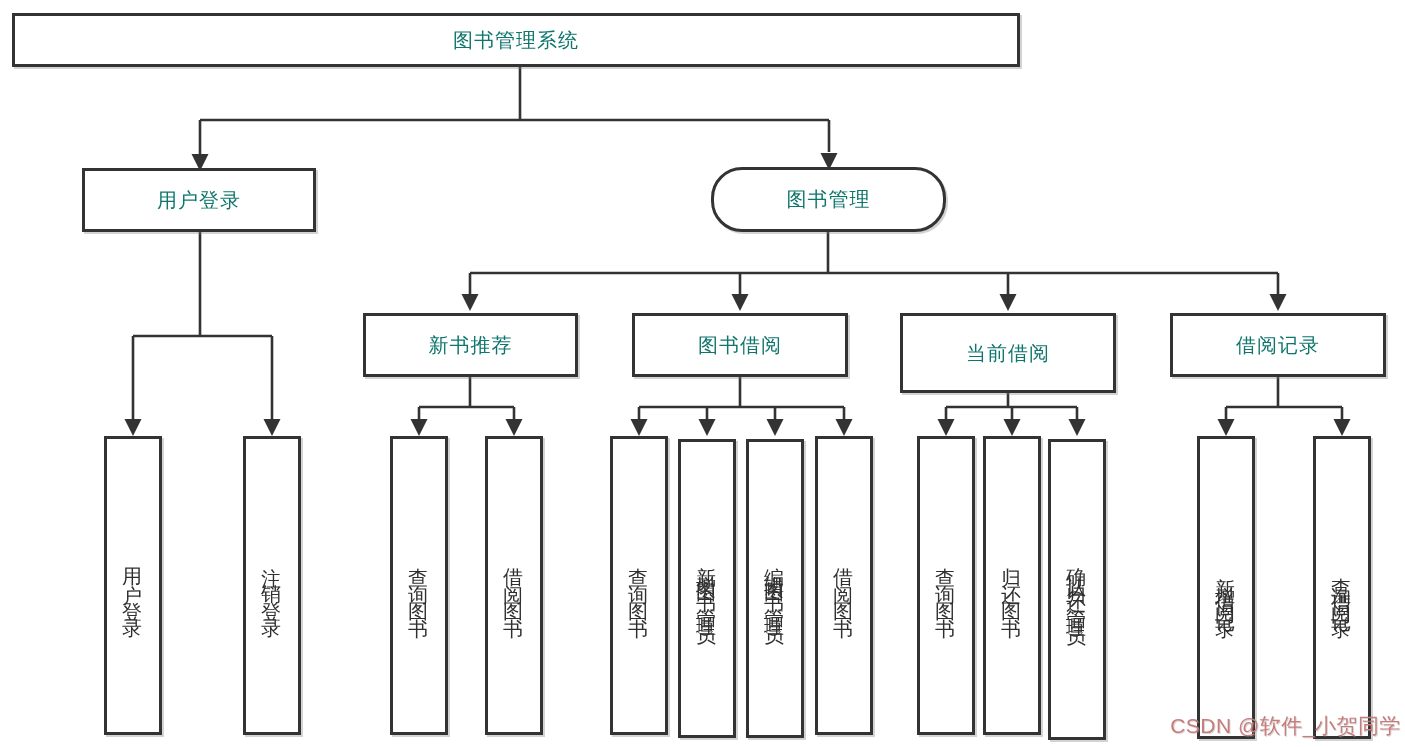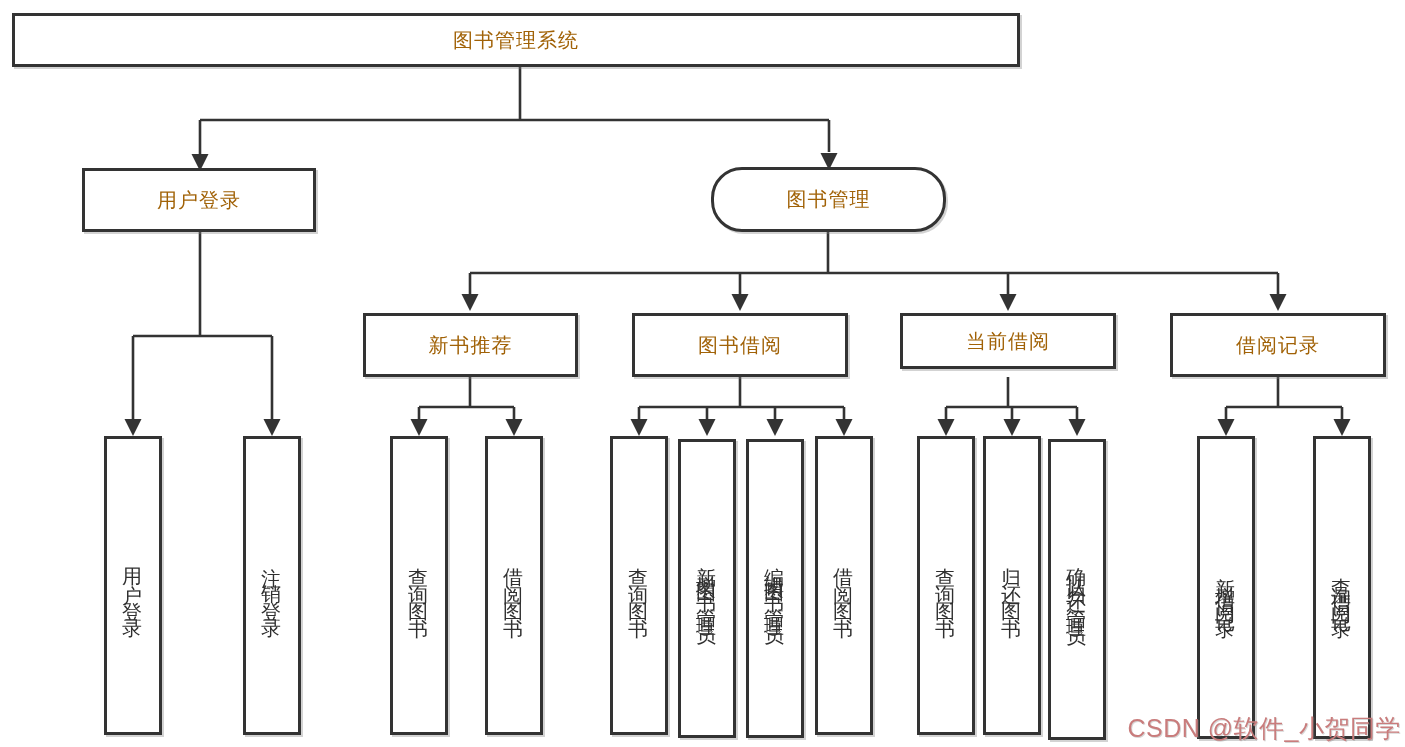--- a/index.html
+++ b/index.html
@@ -26,21 +26,21 @@
     position: absolute;
     box-sizing: border-box;
     background: #ffffff;
     border: 3px solid #333333;
     box-shadow: 2px 2px 0 rgba(130,130,130,0.35);
     display: flex;
     align-items: center;
     justify-content: center;
     font-size: 20px;
     letter-spacing: 1px;
-    color: #a16207;
+    color: #0f766e;
     z-index: 2;
   }
   .leaf {
     position: absolute;
     box-sizing: border-box;
     background: #ffffff;
     border: 3px solid #333333;
     box-shadow: 2px 2px 0 rgba(130,130,130,0.35);
     display: flex;
     align-items: center;
@@ -55,21 +55,21 @@
     color: #2f2f2f;
     white-space: nowrap;
   }
   .leaf .vtext.dense {
     letter-spacing: 0.42em;
   }
   #watermark {
     position: absolute;
     top: 712px;
     right: 4px;
-    font-size: 25px;
+    font-size: 21px;
     color: rgba(201, 124, 124, 0.9);
     text-shadow: 1px 1px 0 rgba(140,140,140,0.35);
     z-index: 3;
     letter-spacing: 0.5px;
   }
 </style>
 </head>
 <body>
 
 <div id="stage">
@@ -124,21 +124,21 @@
   <div class="node" style="left:711px; top:167px; width:235px; height:65px;border-radius:31px;">
     <span>图书管理</span>
   </div>
 
   <div class="node" style="left:363px; top:313px; width:215px; height:64px;text-align:right;">
     <span>新书推荐</span>
   </div>
   <div class="node" style="left:632px; top:313px; width:216px; height:64px;">
     <span>图书借阅</span>
   </div>
-  <div class="node" style="left:900px; top:313px; width:216px; height:56px;">
+  <div class="node" style="left:900px; top:313px; width:216px; height:80px;">
     <span>当前借阅</span>
   </div>
   <div class="node" style="left:1170px; top:313px; width:216px; height:64px;">
     <span>借阅记录</span>
   </div>
 
   <div class="leaf" style="left:104px; top:436px; width:58px; height:299px;">
     <span class="vtext">用户登录</span>
   </div>
   <div class="leaf" style="left:243px; top:436px; width:58px; height:299px;">

